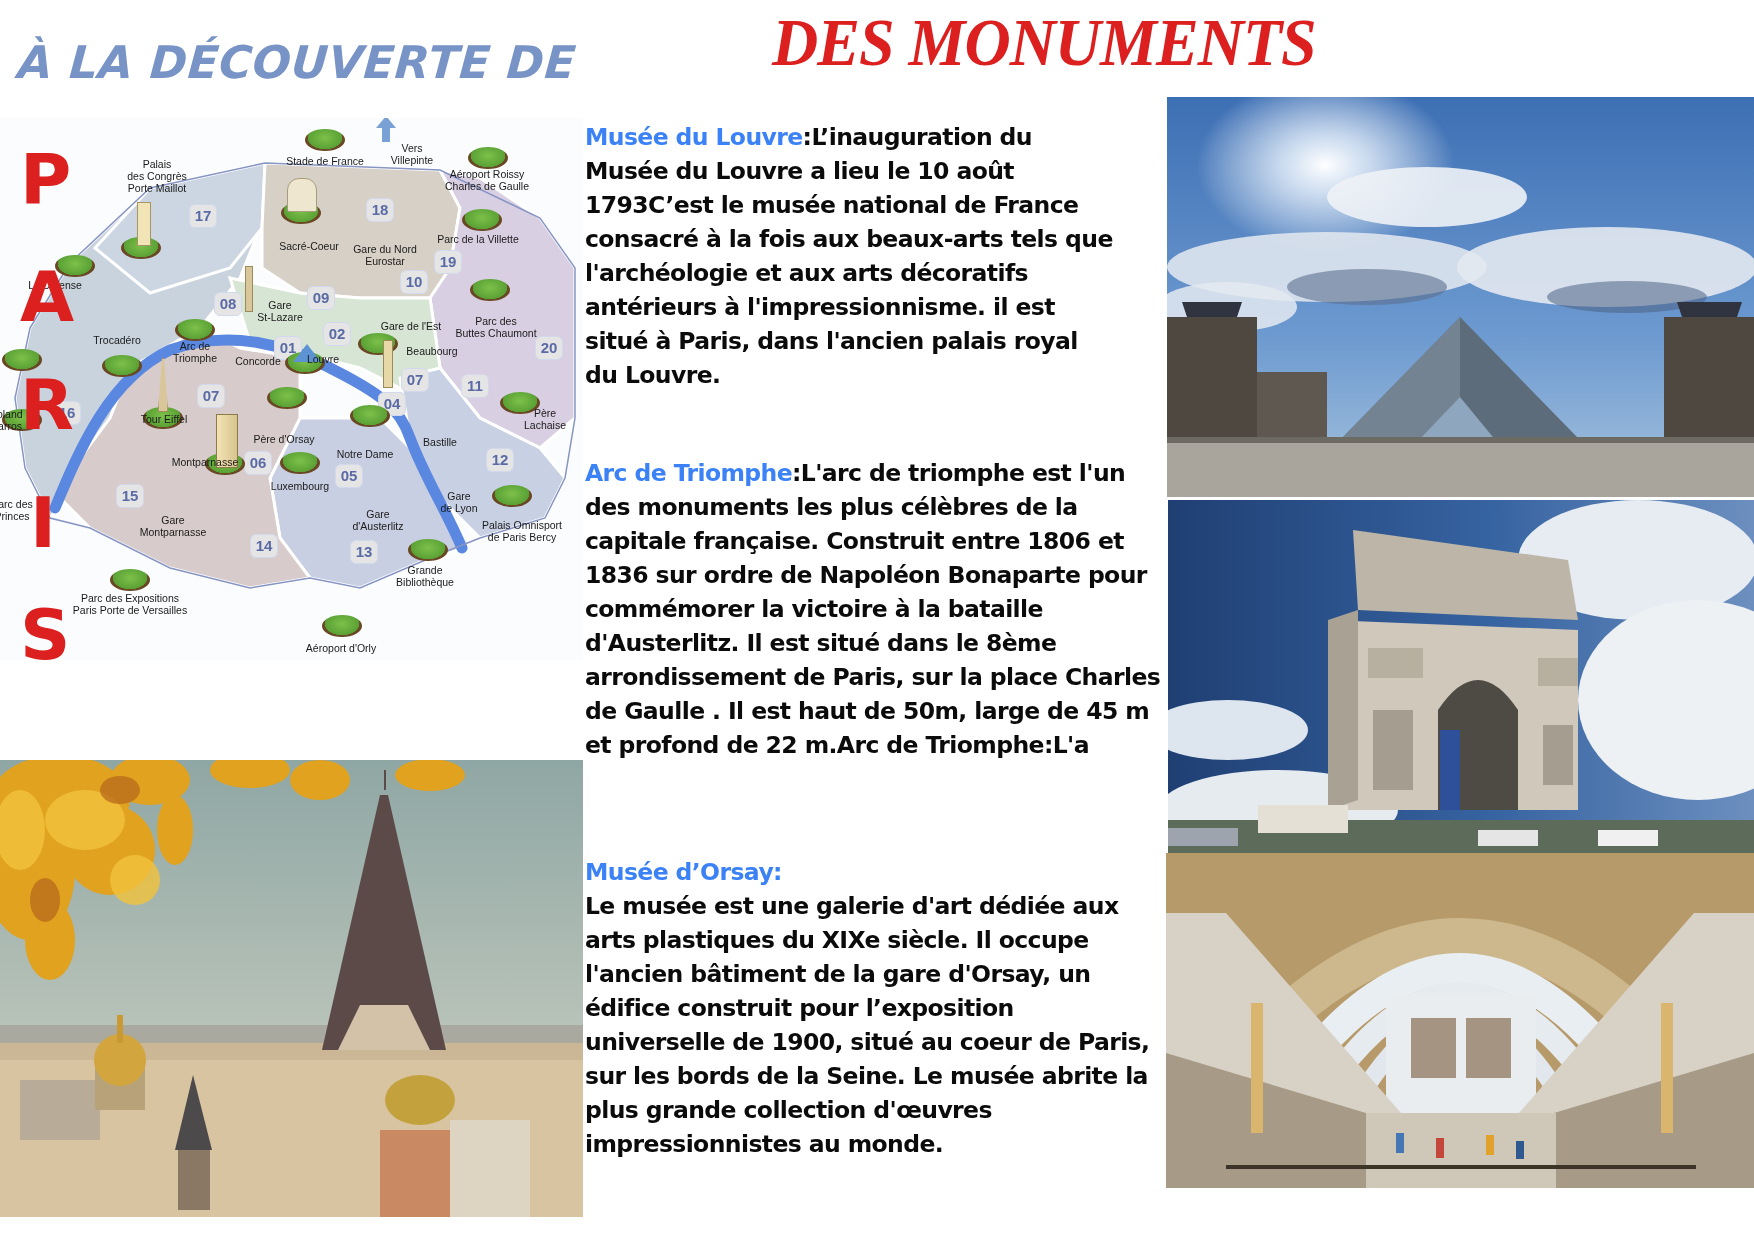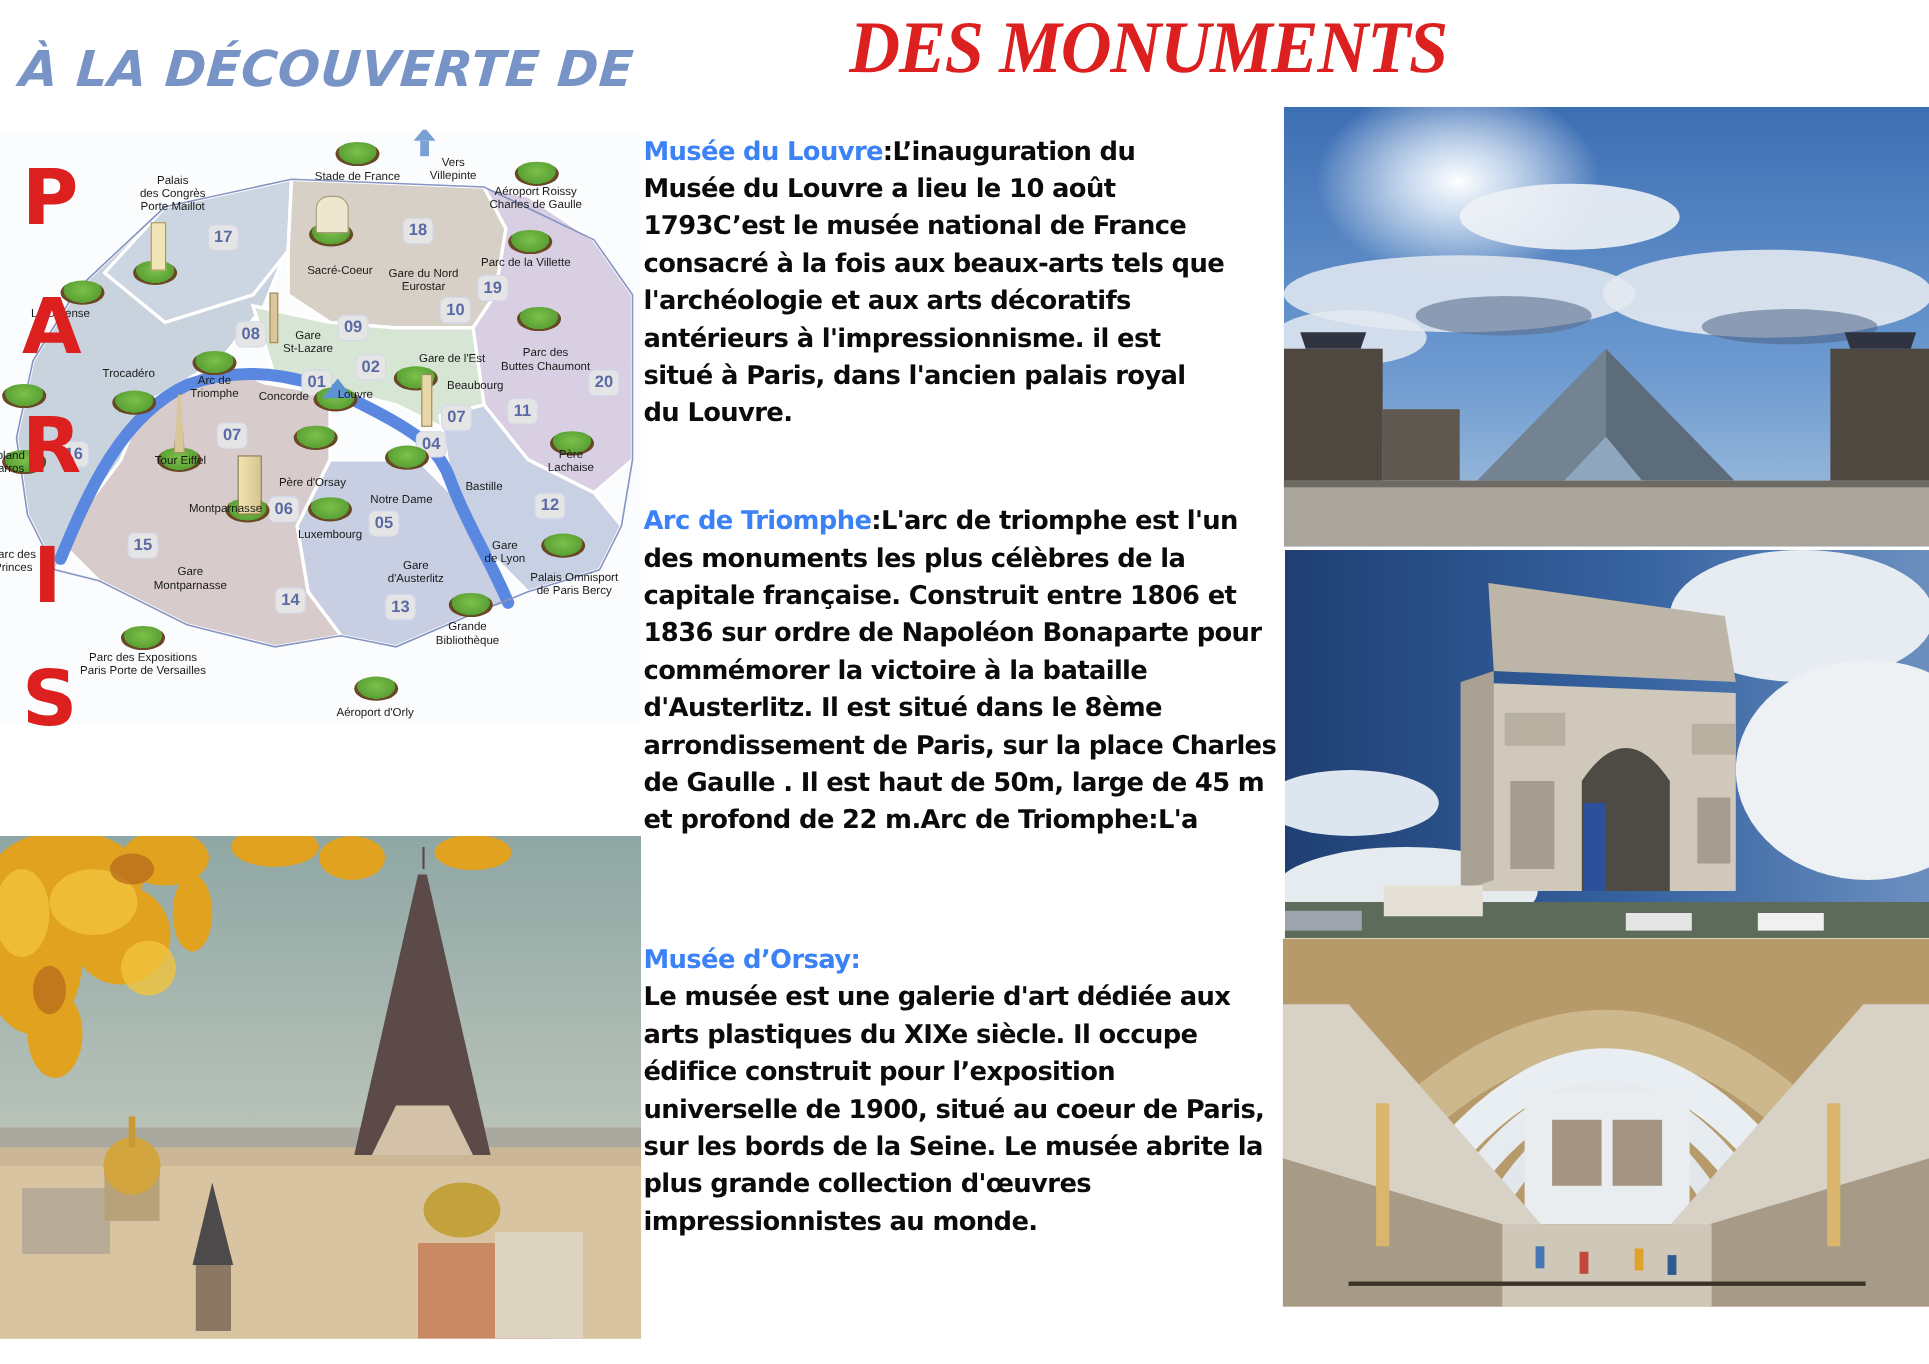--- a/index.html
+++ b/index.html
@@ -102,21 +102,21 @@
 
   <div class="arr-badge" style="left:203px;top:98px">17</div>
   <div class="arr-badge" style="left:380px;top:92px">18</div>
   <div class="arr-badge" style="left:448px;top:144px">19</div>
   <div class="arr-badge" style="left:414px;top:164px">10</div>
   <div class="arr-badge" style="left:321px;top:180px">09</div>
   <div class="arr-badge" style="left:228px;top:186px">08</div>
   <div class="arr-badge" style="left:337px;top:216px">02</div>
   <div class="arr-badge" style="left:288px;top:230px">01</div>
   <div class="arr-badge" style="left:549px;top:230px">20</div>
-  <div class="arr-badge" style="left:475px;top:256px">11</div>
+  <div class="arr-badge" style="left:475px;top:268px">11</div>
   <div class="arr-badge" style="left:415px;top:262px">07</div>
   <div class="arr-badge" style="left:392px;top:286px">04</div>
   <div class="arr-badge" style="left:211px;top:278px">07</div>
   <div class="arr-badge" style="left:67px;top:295px">16</div>
   <div class="arr-badge" style="left:258px;top:345px">06</div>
   <div class="arr-badge" style="left:349px;top:358px">05</div>
   <div class="arr-badge" style="left:500px;top:342px">12</div>
   <div class="arr-badge" style="left:130px;top:378px">15</div>
   <div class="arr-badge" style="left:264px;top:428px">14</div>
   <div class="arr-badge" style="left:364px;top:434px">13</div>
@@ -178,21 +178,21 @@
 Triomphe</div>
   <div class="map-label" style="left:258px;top:237px">Concorde</div>
   <div class="map-label" style="left:323px;top:235px">Louvre</div>
   <div class="map-label" style="left:432px;top:227px">Beaubourg</div>
   <div class="map-label" style="left:6px;top:290px;white-space:pre">Roland
 Garros</div>
   <div class="map-label" style="left:164px;top:295px">Tour Eiffel</div>
   <div class="map-label" style="left:284px;top:315px">Père d'Orsay</div>
   <div class="map-label" style="left:365px;top:330px">Notre Dame</div>
   <div class="map-label" style="left:440px;top:318px">Bastille</div>
-  <div class="map-label" style="left:519px;top:289px;white-space:pre">Père
+  <div class="map-label" style="left:545px;top:289px;white-space:pre">Père
 Lachaise</div>
   <div class="map-label" style="left:12px;top:380px;white-space:pre">Parc des
 Princes</div>
   <div class="map-label" style="left:205px;top:338px">Montparnasse</div>
   <div class="map-label" style="left:300px;top:362px">Luxembourg</div>
   <div class="map-label" style="left:459px;top:372px;white-space:pre">Gare
 de Lyon</div>
   <div class="map-label" style="left:173px;top:396px;white-space:pre">Gare
 Montparnasse</div>
   <div class="map-label" style="left:378px;top:390px;white-space:pre">Gare
@@ -232,20 +232,21 @@
   <span class="ln">d'Austerlitz. Il est situé dans le 8ème</span>
   <span class="ln">arrondissement de Paris, sur la place Charles</span>
   <span class="ln">de Gaulle . Il est haut de 50m, large de 45 m</span>
   <span class="ln">et profond de 22 m.Arc de Triomphe:L'a</span>
 </div>
 
 <div class="col-text" style="top:855px">
   <span class="ln hd">Musée d’Orsay:</span>
   <span class="ln">Le musée est une galerie d'art dédiée aux</span>
   <span class="ln">arts plastiques du XIXe siècle. Il occupe</span>
+  <span class="ln">l'ancien bâtiment de la gare d'Orsay, un</span>
   <span class="ln">édifice construit pour l’exposition</span>
   <span class="ln">universelle de 1900, situé au coeur de Paris,</span>
   <span class="ln">sur les bords de la Seine. Le musée abrite la</span>
   <span class="ln">plus grande collection d'œuvres</span>
   <span class="ln">impressionnistes au monde.</span>
 </div>
 
 <div class="photo" style="left:1167px;top:97px;width:587px;height:400px">
   <svg viewBox="0 0 587 400" preserveAspectRatio="none">
     <defs>

